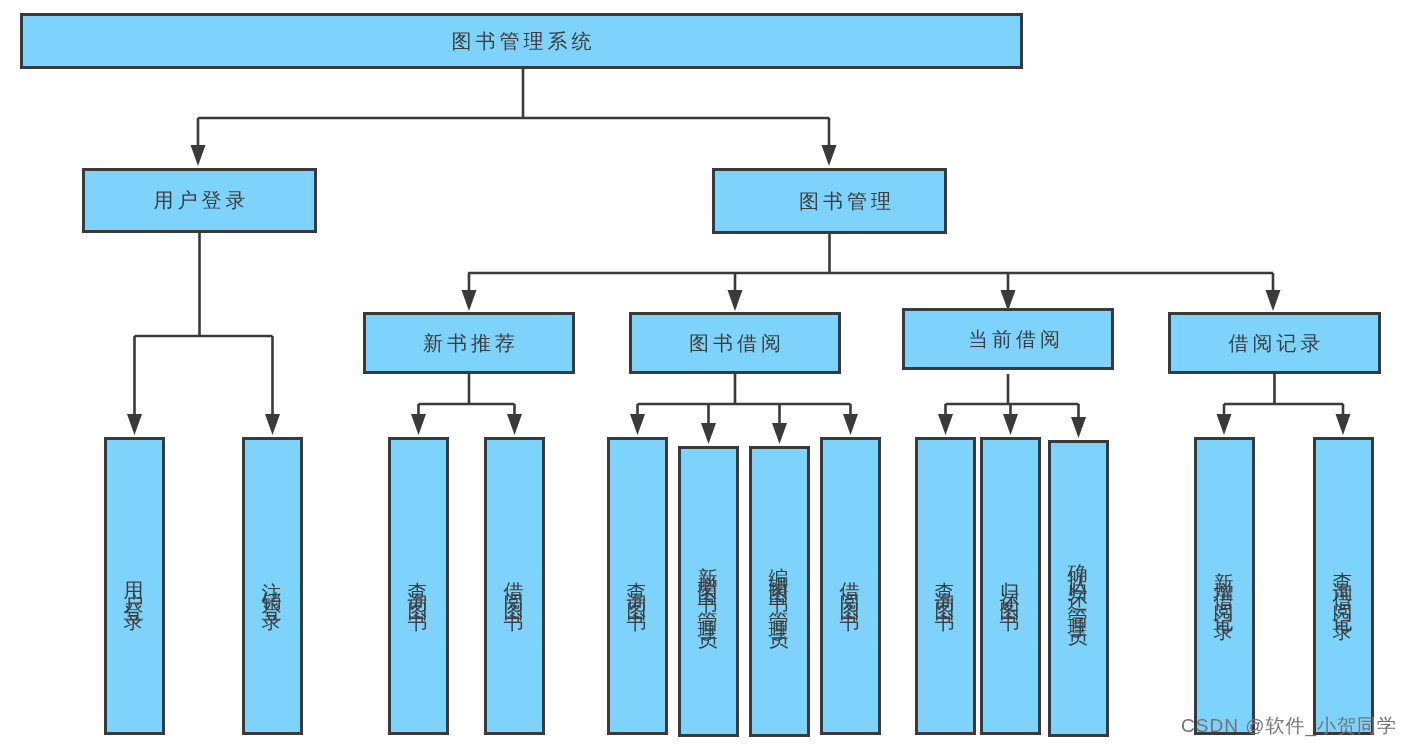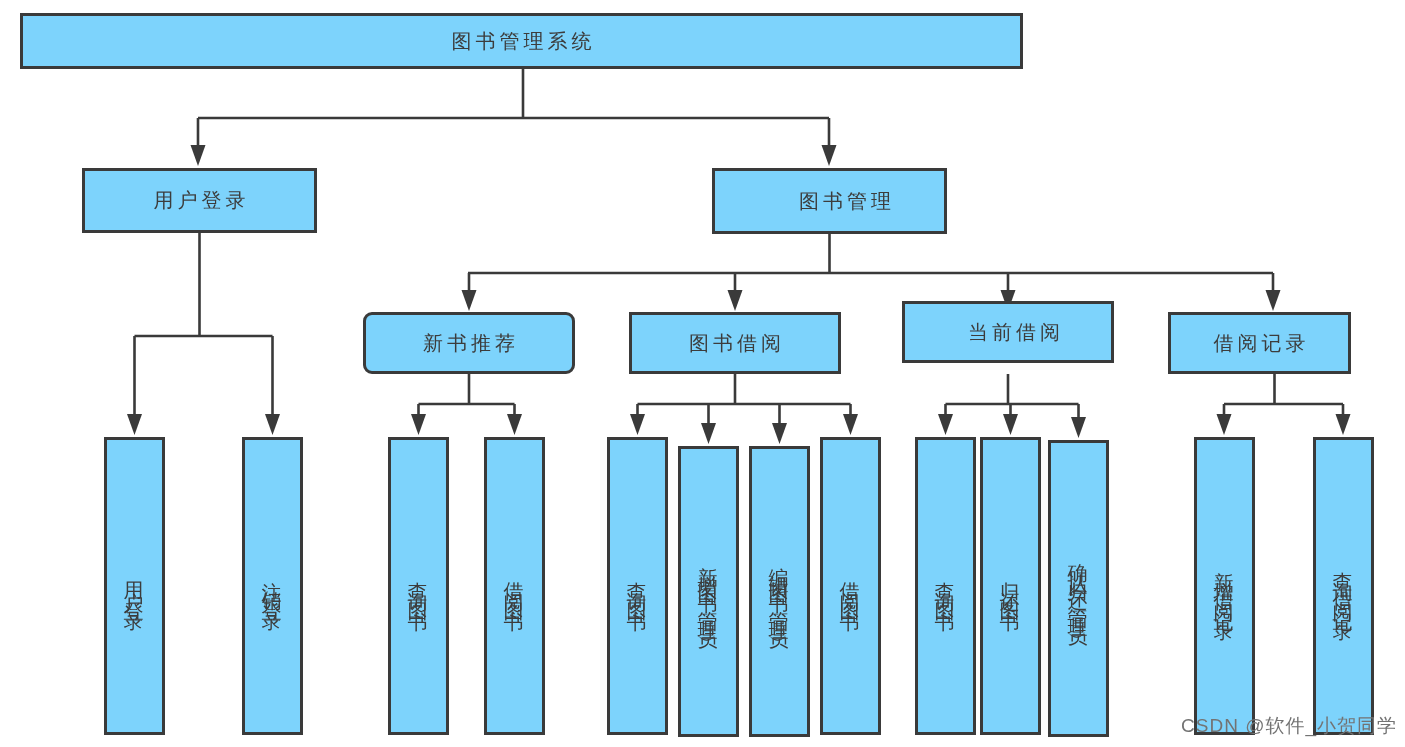--- a/index.html
+++ b/index.html
@@ -108,30 +108,30 @@
     <span class="hlabel">图书管理系统</span>
   </div>
 
   <div class="node" style="left:82px; top:168px; width:235px; height:65px;">
     <span class="hlabel">用户登录</span>
   </div>
   <div class="node" style="left:712px; top:168px; width:235px; height:66px;padding-left:31px;">
     <span class="hlabel">图书管理</span>
   </div>
 
-  <div class="node" style="left:363px; top:312px; width:212px; height:62px;border-radius:9px;">
+  <div class="node" style="left:363px; top:312px; width:212px; height:62px;">
     <span class="hlabel">新书推荐</span>
   </div>
   <div class="node" style="left:629px; top:312px; width:212px; height:62px;">
     <span class="hlabel">图书借阅</span>
   </div>
-  <div class="node" style="left:902px; top:301px; width:212px; height:62px;padding-left:12px;">
+  <div class="node" style="left:902px; top:308px; width:212px; height:62px;padding-left:12px;">
     <span class="hlabel">当前借阅</span>
   </div>
-  <div class="node" style="left:1168px; top:312px; width:183px; height:62px;">
+  <div class="node" style="left:1168px; top:312px; width:213px; height:62px;">
     <span class="hlabel">借阅记录</span>
   </div>
 
   <div class="node vnode" style="left:104px; top:437px; width:61px; height:298px;">
     <span class="vlabel">用户登录</span>
   </div>
   <div class="node vnode" style="left:242px; top:437px; width:61px; height:298px;">
     <span class="vlabel">注销登录</span>
   </div>
 

